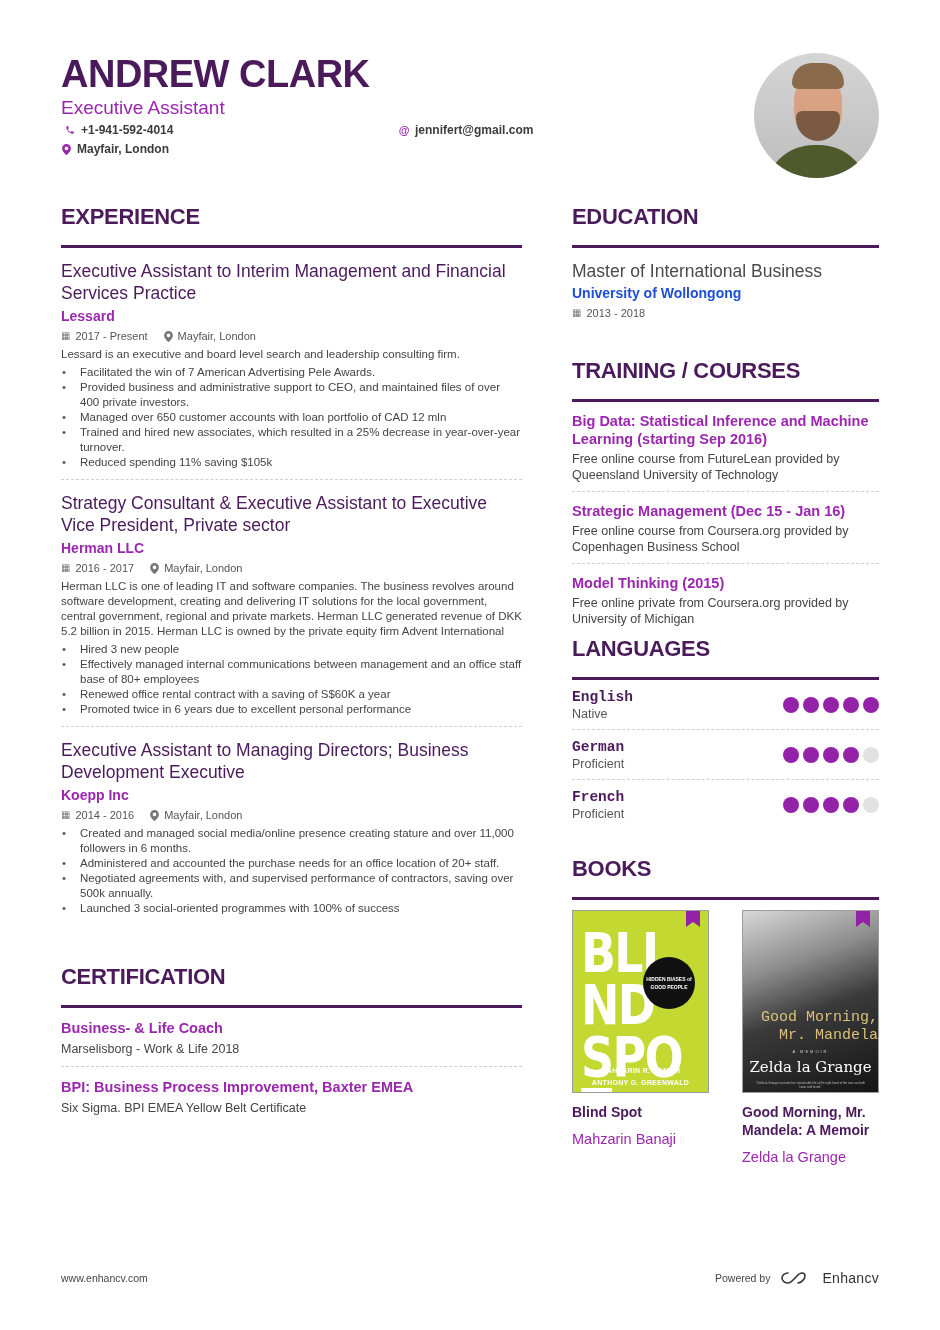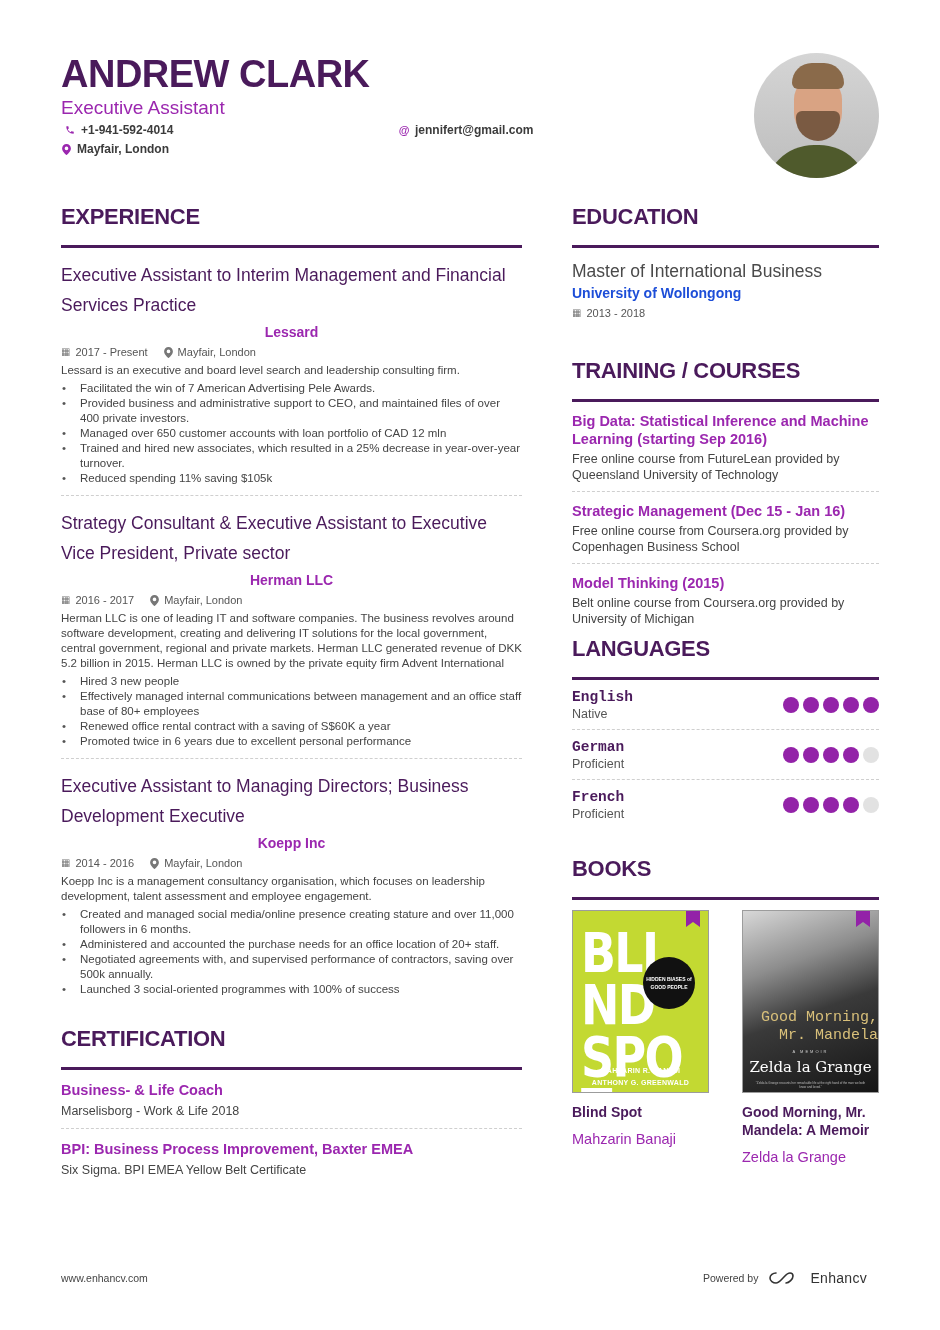--- a/index.html
+++ b/index.html
@@ -24,31 +24,31 @@
   .photo .beard { position: absolute; left: 42px; top: 58px; width: 44px; height: 30px; border-radius: 6px 6px 22px 22px; background: #7a5a42; }
   .photo .shirt { position: absolute; left: 10px; top: 92px; width: 105px; height: 50px; border-radius: 50px 50px 0 0; background: #4f5a2c; }
 
   .col-left { position: absolute; left: 61px; top: 203px; width: 461px; }
   .col-right { position: absolute; left: 572px; top: 203px; width: 307px; }
 
   .sec-title { font-size: 22px; font-weight: 700; color: #4a1a5b; line-height: 28px; padding-bottom: 14px; border-bottom: 3px solid #4a1a5b; letter-spacing: -0.3px; }
 
   .exp { padding: 12px 0 9px; border-bottom: 1px dashed #cfcfcf; }
   .exp:last-child { border-bottom: none; }
-  .exp-role { font-size: 17.5px; color: #4a1a5b; line-height: 30px; }
-  .exp-company { font-size: 14px; font-weight: 700; color: #9b27af; margin-top: 2px; line-height: 20px; text-align: center; }
+  .exp-role { font-size: 17.5px; color: #4a1a5b; line-height: 22px; }
+  .exp-company { font-size: 14px; font-weight: 700; color: #9b27af; margin-top: 2px; line-height: 20px; }
   .meta { display: flex; gap: 16px; font-size: 11px; color: #555; margin-top: 2px; line-height: 16px; }
   .meta span { display: inline-flex; align-items: center; gap: 5px; }
   .meta .ic { color: #777; font-size: 10px; }
   .desc { font-size: 11.5px; color: #444; line-height: 15px; margin-top: 3px; }
   .bullets { list-style: none; margin-top: 3px; }
   .bullets li { position: relative; padding-left: 19px; font-size: 11.5px; color: #444; line-height: 15px; }
   .bullets li::before { content: "•"; position: absolute; left: 1px; top: 0; color: #555; }
 
-  .cert-section { margin-top: 19px; }
+  .cert-section { margin-top: 38px; }
   .cert { padding: 10px 0 8px; border-bottom: 1px dashed #cfcfcf; }
   .cert:last-child { border-bottom: none; }
   .cert-title { font-size: 14.5px; font-weight: 700; color: #9b27af; line-height: 20px; }
   .cert-sub { font-size: 12.5px; color: #444; line-height: 18px; margin-top: 2px; }
 
   .edu { padding: 12px 0 0; }
   .edu-degree { font-size: 17.5px; color: #4a4a4a; line-height: 22px; }
   .edu-school { font-size: 14px; font-weight: 700; color: #1d4ed8; line-height: 20px; margin-top: 1px; }
 
   .training-section { margin-top: 36px; }
@@ -78,21 +78,21 @@
   .cover-mandela { background: linear-gradient(160deg, #d8d8d8 0%, #8d8d8d 30%, #3a3a3a 55%, #151515 100%); }
   .mandela-title { position: absolute; left: 0; right: 0; top: 98px; text-align: right; font-family: Liberation Mono, monospace; color: #d9c07a; font-size: 15px; line-height: 18px; }
   .mandela-memoir { position: absolute; left: 0; right: 0; top: 138px; text-align: center; color: #ccc; font-size: 4px; letter-spacing: 2px; }
   .mandela-author { position: absolute; left: 0; right: 0; top: 146px; text-align: center; font-family: "DejaVu Serif", serif; color: #fff; font-size: 15px; line-height: 20px; }
   .mandela-quote { position: absolute; left: 10px; right: 10px; bottom: 3px; text-align: center; color: #bbb; font-size: 3px; line-height: 4px; }
   .book-title { font-size: 14px; font-weight: 700; color: #4a1a5b; line-height: 18px; margin-top: 10px; }
   .book-author { font-size: 14.5px; color: #9b27af; line-height: 18px; margin-top: 9px; }
 
   .footer { position: absolute; left: 61px; top: 1270px; width: 818px; height: 16px; font-size: 10.5px; color: #444; }
   .footer .url { position: absolute; left: 0; top: 2px; }
-  .footer .powered { position: absolute; right: 12px; top: 0; display: flex; align-items: center; gap: 8px; }
+  .footer .powered { position: absolute; right: 0; top: 0; display: flex; align-items: center; gap: 8px; }
   .footer .powered .lbl { font-size: 10.5px; color: #444; }
   .footer .brand { display: flex; align-items: flex-end; gap: 14px; font-size: 14px; color: #333; letter-spacing: 0.3px; }
 </style>
 </head>
 <body>
 
 <div class="header">
   <div class="name">ANDREW CLARK</div>
   <div class="title">Executive Assistant</div>
   <div class="contacts">
@@ -193,21 +193,20 @@
           </span>
         <span>
             <span class="ic">
           <svg width="9" height="11" viewBox="0 0 24 30">
                 <path fill="#777" d="M12 0C5.4 0 0 5.4 0 12c0 9 12 18 12 18s12-9 12-18C24 5.4 18.6 0 12 0zm0 17a5 5 0 110-10 5 5 0 010 10z"></path>
               </svg>
             </span>
             <span>Mayfair, London</span>
           </span>
       </div>
-      <div class="desc">Koepp Inc is a management consultancy organisation, which focuses on leadership development, talent assessment and employee engagement.</div>
       <ul class="bullets">
         <li>Created and managed social media/online presence creating stature and over 11,000 followers in 6 months.</li>
         <li>Administered and accounted the purchase needs for an office location of 20+ staff.</li>
         <li>Negotiated agreements with, and supervised performance of contractors, saving over 500k annually.</li>
         <li>Launched 3 social-oriented programmes with 100% of success</li>
       </ul>
     </div>
   </div>
 
   <div class="section cert-section">
@@ -243,21 +242,21 @@
     <div class="course">
       <div class="course-title">Big Data: Statistical Inference and Machine Learning (starting Sep 2016)</div>
       <div class="course-sub">Free online course from FutureLean provided by Queensland University of Technology</div>
     </div>
     <div class="course">
       <div class="course-title">Strategic Management (Dec 15 - Jan 16)</div>
       <div class="course-sub">Free online course from Coursera.org provided by Copenhagen Business School</div>
     </div>
     <div class="course">
       <div class="course-title">Model Thinking (2015)</div>
-      <div class="course-sub">Belt online course from Coursera.org provided by University of Michigan</div>
+      <div class="course-sub">Free online private from Coursera.org provided by University of Michigan</div>
     </div>
   </div>
 
   <div class="section lang-section">
     <div class="sec-title">LANGUAGES</div>
     <div class="lang">
       <div>
         <div class="lang-name">English</div>
         <div class="lang-level">Native</div>
       </div>

